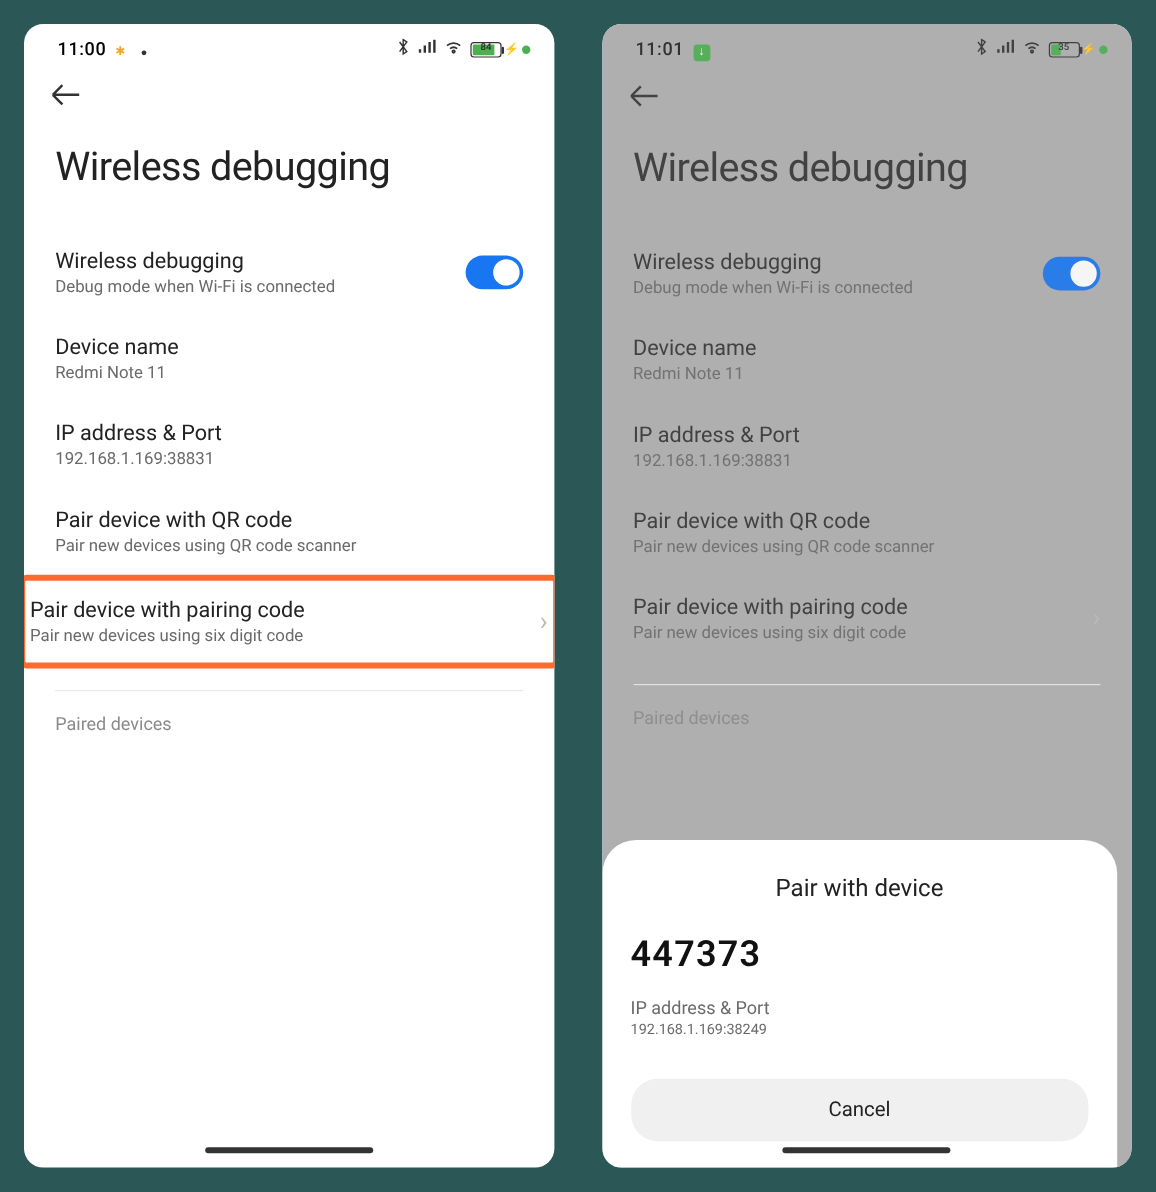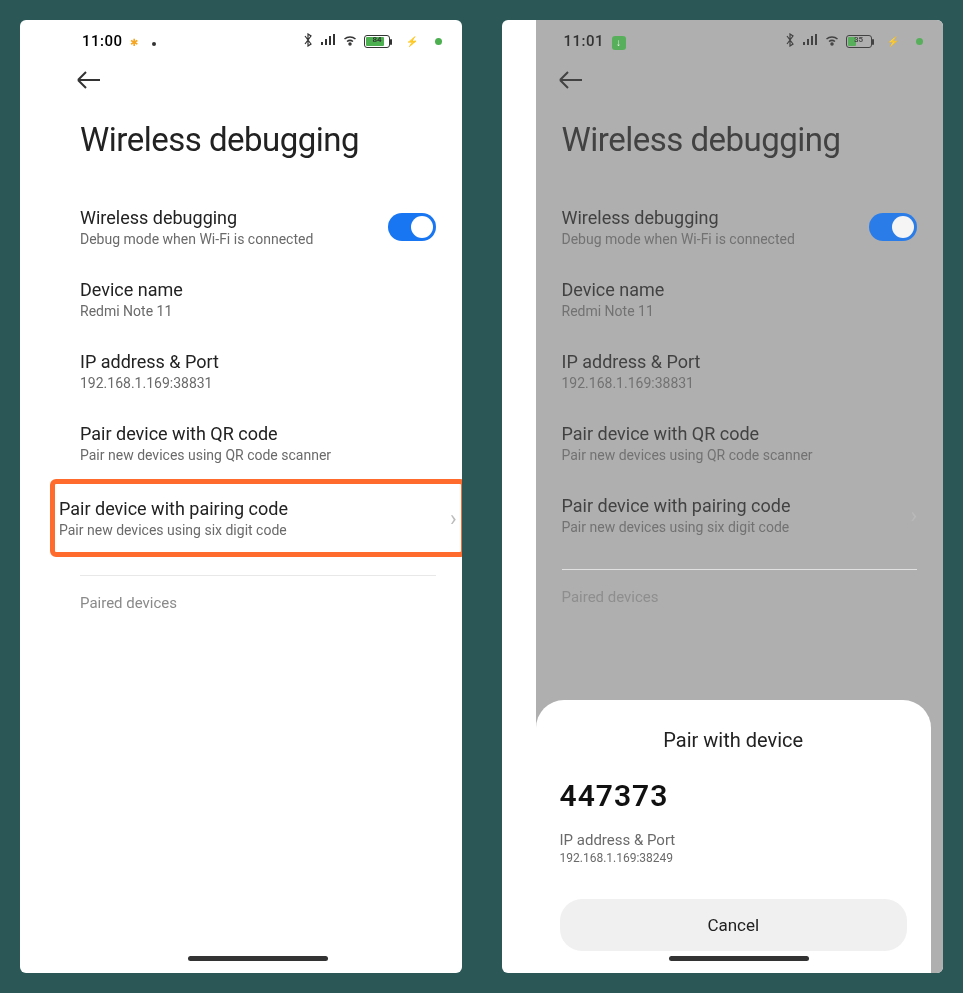--- a/index.html
+++ b/index.html
@@ -9,24 +9,23 @@
       padding: 20px;
       background: #2b5757;
       font-family: -apple-system, BlinkMacSystemFont, "Segoe UI", Roboto, sans-serif;
       width: 963px;
       height: 993px;
     }
     .phone {
       width: 445px;
       height: 953px;
       background: #fff;
-      border-radius: 6px;
+      border-radius: 16px;
       position: relative;
       overflow: hidden;
-      padding-left: 34px;
     }
     .phone-right .phone-content {
       background: #b0b0b0;
     }
     .phone-right .phone-content::before {
       content: '';
       position: absolute;
       inset: 0;
       background: rgba(0,0,0,0.0);
       pointer-events: none;
@@ -128,21 +127,21 @@
       bottom: 12px;
       left: 50%;
       transform: translateX(-50%);
       width: 140px;
       height: 5px;
       background: #333;
       border-radius: 3px;
     }
     .phone-right .home-indicator { background:#333; }
     .battery-group{
-      display:inline-flex;align-items:center;gap:16px;
+      display:inline-flex;align-items:center;gap:2px;
     }
     .battery { 
       width:26px;height:13px;border:1px solid #333;border-radius:3px;position:relative;display:inline-block;
     }
     .battery::after{content:'';position:absolute;right:-3px;top:3px;width:2px;height:6px;background:#333;border-radius:1px;}
     .battery-fill{position:absolute;left:1px;top:1px;bottom:1px;width:8px;background:#4caf50;border-radius:1px;}
     .battery-text{position:absolute;left:0;right:0;top:-1px;text-align:center;font-size:8px;font-weight:600;color:#333;}
     .grn-dot{width:7px;height:7px;border-radius:50%;background:#4caf50;display:inline-block;}
     .lightning{font-size:10px;color:#333;}
     

